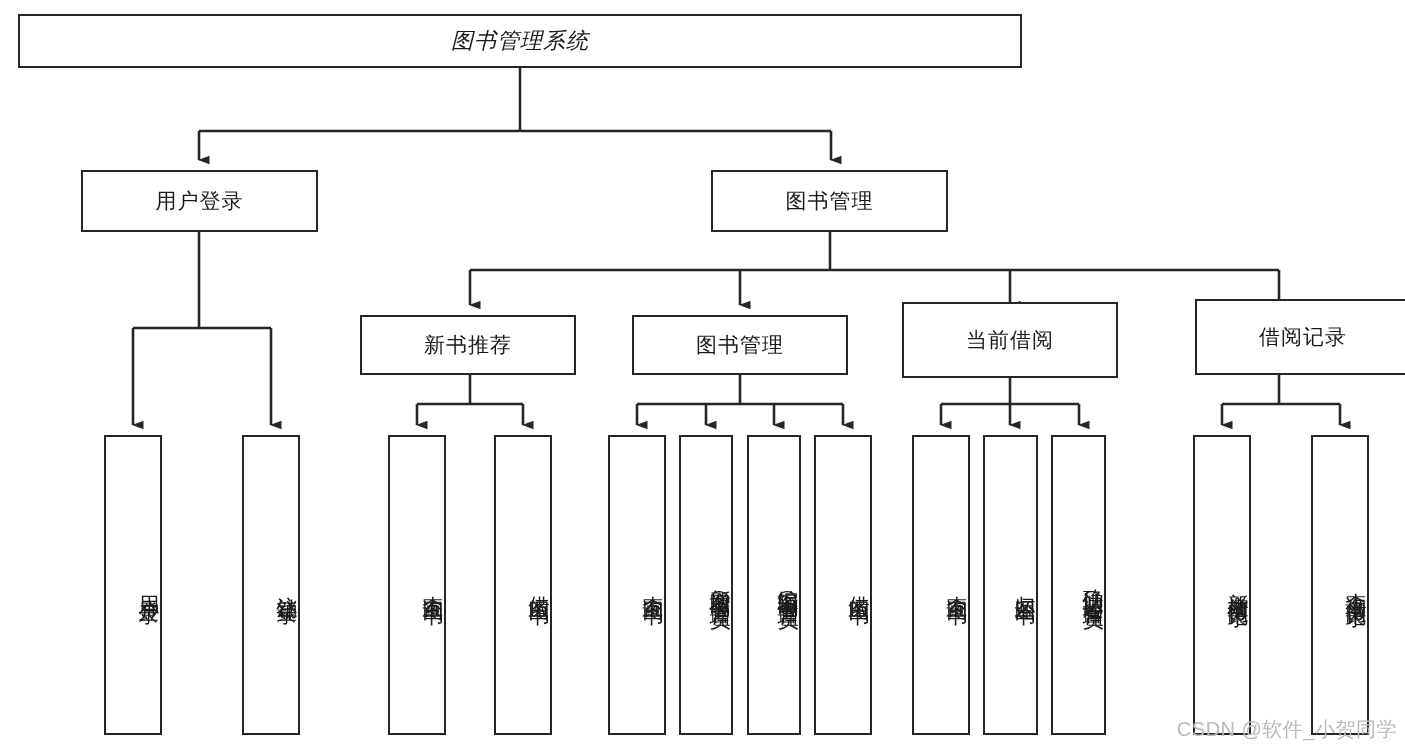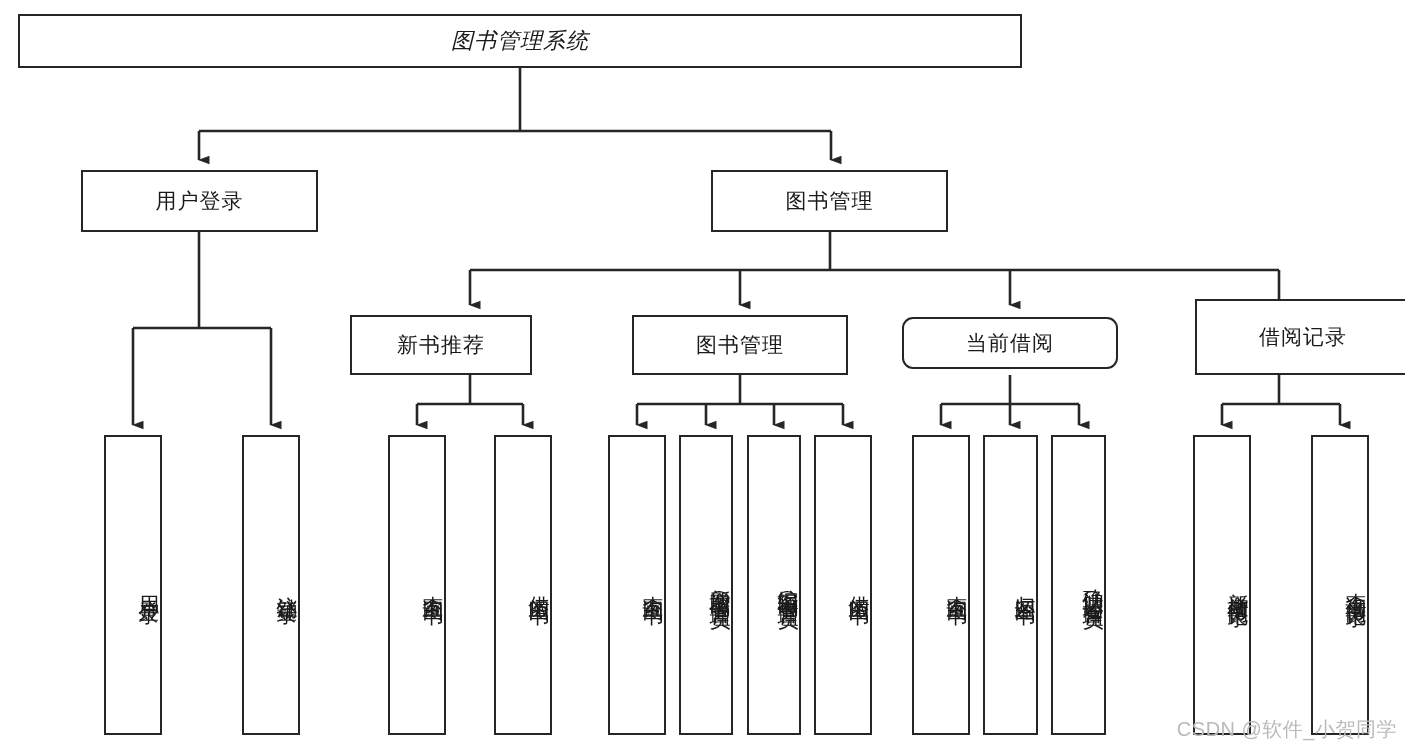--- a/index.html
+++ b/index.html
@@ -117,27 +117,27 @@
     <span>图书管理系统</span>
   </div>
 
   <div class="node h" style="left:81px;top:170px;width:237px;height:62px;">
     <span>用户登录</span>
   </div>
   <div class="node h" style="left:711px;top:170px;width:237px;height:62px;">
     <span>图书管理</span>
   </div>
 
-  <div class="node h" style="left:350px;top:315px;width:182px;height:60px;">
+  <div class="node h" style="left:360px;top:315px;width:216px;height:60px;">
     <span>新书推荐</span>
   </div>
   <div class="node h" style="left:632px;top:315px;width:216px;height:60px;">
     <span>图书管理</span>
   </div>
-  <div class="node h" style="left:902px;top:317px;width:216px;height:52px;border-radius:11px;">
+  <div class="node h" style="left:902px;top:302px;width:216px;height:76px;">
     <span>当前借阅</span>
   </div>
   <div class="node h" style="left:1172px;top:299px;width:216px;height:76px;margin-left:23px;">
     <span>借阅记录</span>
   </div>
 
   <div class="node v" style="left:104px;top:435px;width:58px;height:300px;">
     <span class="vt">用户登录</span>
   </div>
   <div class="node v" style="left:242px;top:435px;width:58px;height:300px;">

